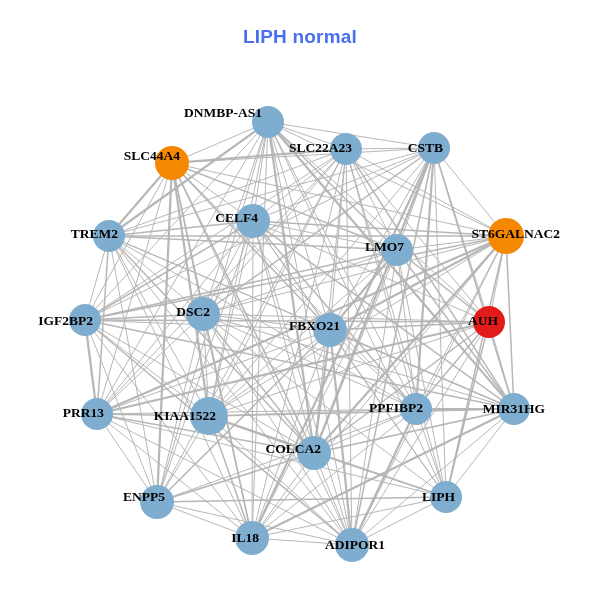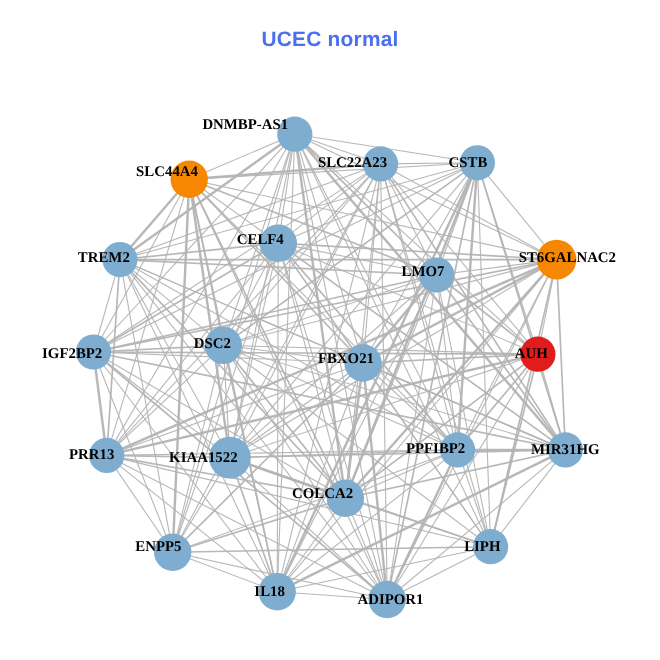--- a/index.html
+++ b/index.html
@@ -53,21 +53,21 @@
     fill: #000000;
     paint-order: stroke;
     dominant-baseline: middle;
   }
 </style>
 </head>
 <body>
 
 <div id="canvas">
 
-  <div id="title">UCEC normal</div>
+  <div id="title">LIPH normal</div>
 
   <svg id="graph" viewBox="0 0 600 600">
     <g id="edge-layer">
         <line x1="268" y1="122" x2="172" y2="163" stroke-width="1.00" class="edge" stroke="#b3b3b3"></line>
         <line x1="268" y1="122" x2="346" y2="149" stroke-width="1.00" class="edge" stroke="#b3b3b3"></line>
         <line x1="268" y1="122" x2="434" y2="148" stroke-width="1.00" class="edge" stroke="#b3b3b3"></line>
         <line x1="268" y1="122" x2="253" y2="221" stroke-width="1.00" class="edge" stroke="#b3b3b3"></line>
         <line x1="268" y1="122" x2="109" y2="236" stroke-width="2.20" class="edge" stroke="#b3b3b3"></line>
         <line x1="268" y1="122" x2="397" y2="250" stroke-width="1.50" class="edge" stroke="#b3b3b3"></line>
         <line x1="268" y1="122" x2="506" y2="236" stroke-width="1.00" class="edge" stroke="#b3b3b3"></line>

